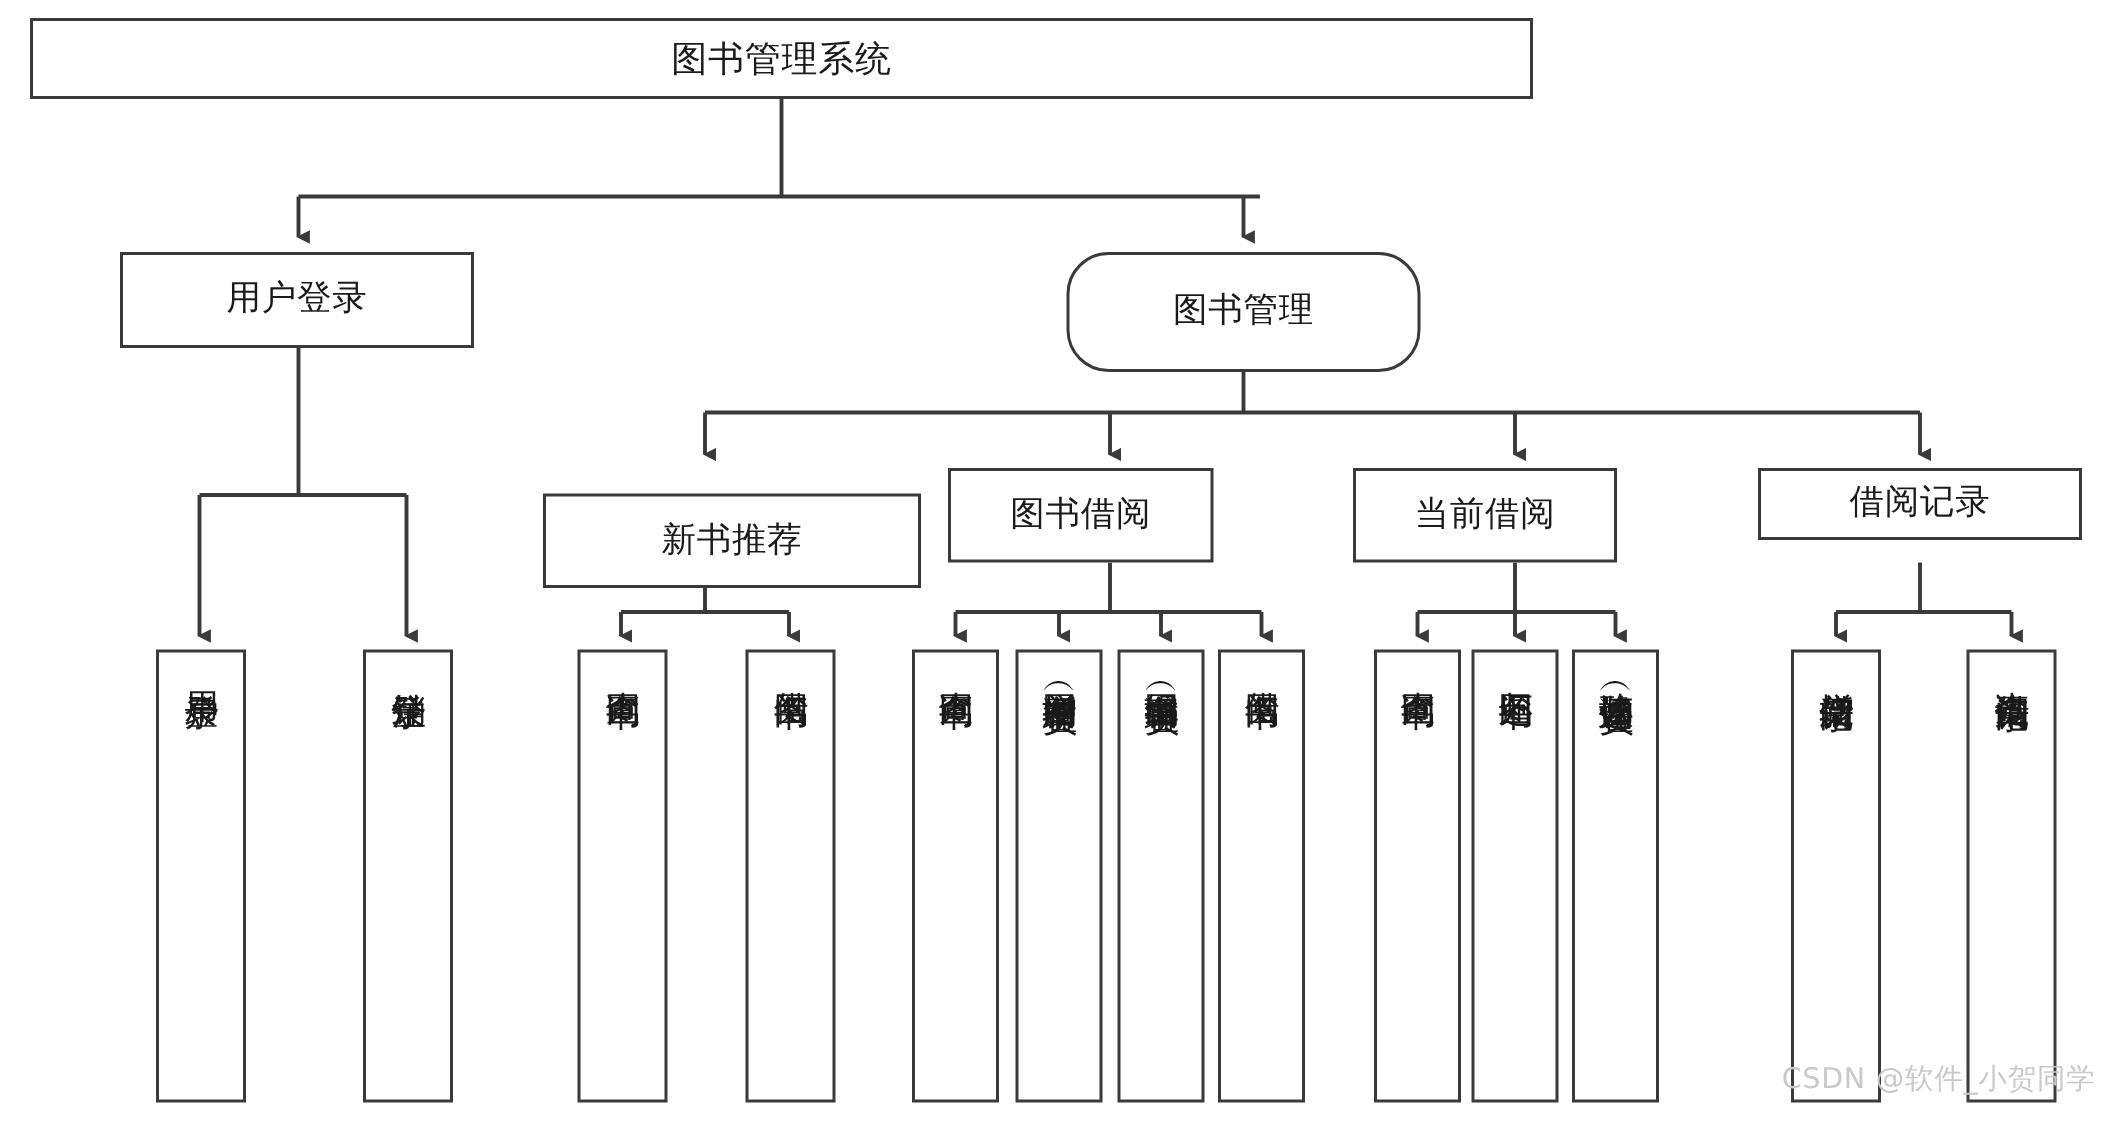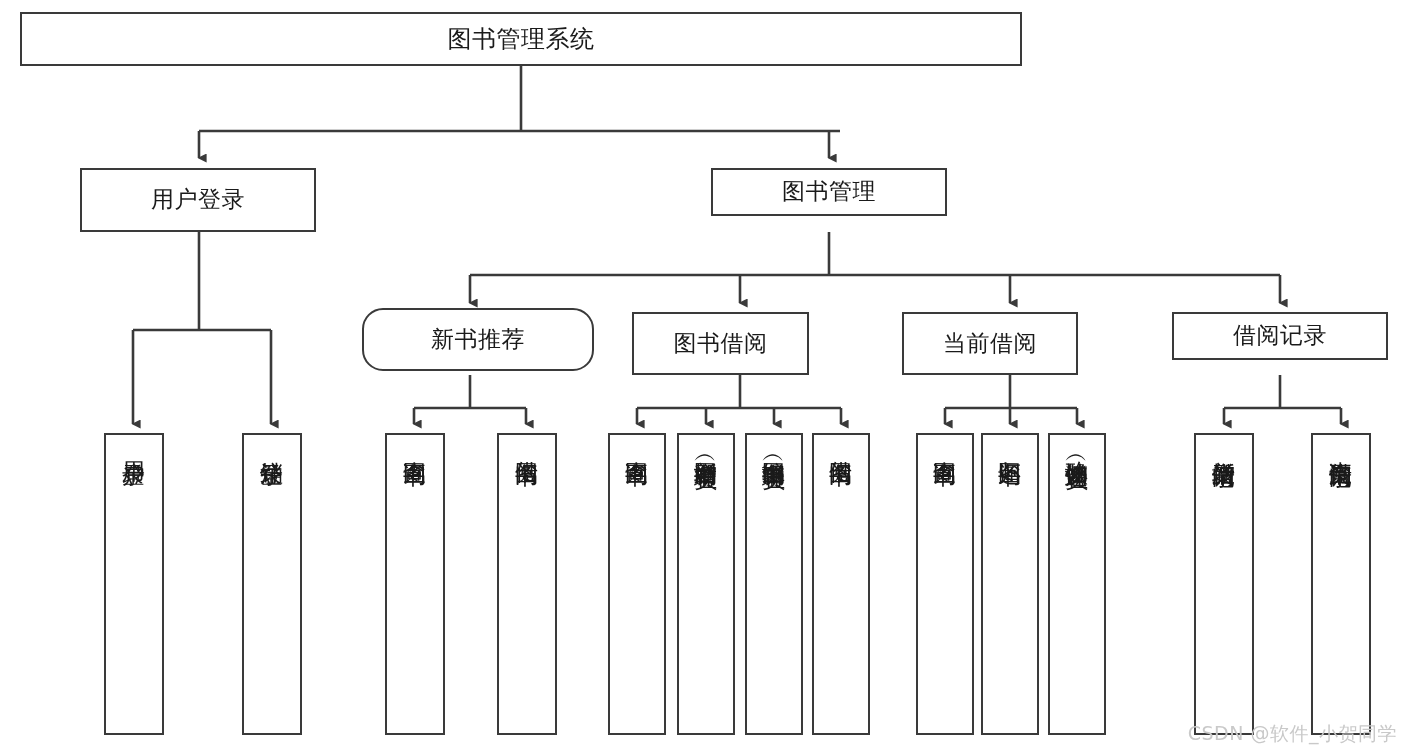--- a/index.html
+++ b/index.html
@@ -57,21 +57,21 @@
     text-orientation: upright;
     font-size: 23px;
     line-height: 1.05;
     letter-spacing: 1px;
     white-space: nowrap;
   }
   #root-node .label { font-size: 24px; }
   .watermark {
     position: absolute;
     right: 8px;
-    bottom: 0;
+    bottom: 15px;
     font-size: 19px;
     color: #c9c9c9;
     letter-spacing: 0.5px;
     white-space: nowrap;
     user-select: none;
   }
 </style>
 </head>
 <body>
 
@@ -128,25 +128,25 @@
   </svg>
 
   <div class="node horiz" id="root-node" style="left:20px; top:12px; width:1002px; height:54px;">
     <span class="label">图书管理系统</span>
   </div>
 
   <div class="node horiz" style="left:80px; top:168px; width:236px; height:64px;">
     <span class="label">用户登录</span>
   </div>
 
-  <div class="node horiz" style="left:711px; top:168px; width:236px; height:48px;">
+  <div class="node horiz" style="left:711px; top:168px; width:236px; height:80px;border-radius:28px;">
     <span class="label">图书管理</span>
   </div>
 
-  <div class="node horiz" style="left:362px; top:308px; width:232px; height:63px;border-radius:21px;">
+  <div class="node horiz" style="left:362px; top:329px; width:252px; height:63px;">
     <span class="label">新书推荐</span>
   </div>
 
   <div class="node horiz" style="left:632px; top:312px; width:177px; height:63px;">
     <span class="label">图书借阅</span>
   </div>
 
   <div class="node horiz" style="left:902px; top:312px; width:176px; height:63px;">
     <span class="label">当前借阅</span>
   </div>

